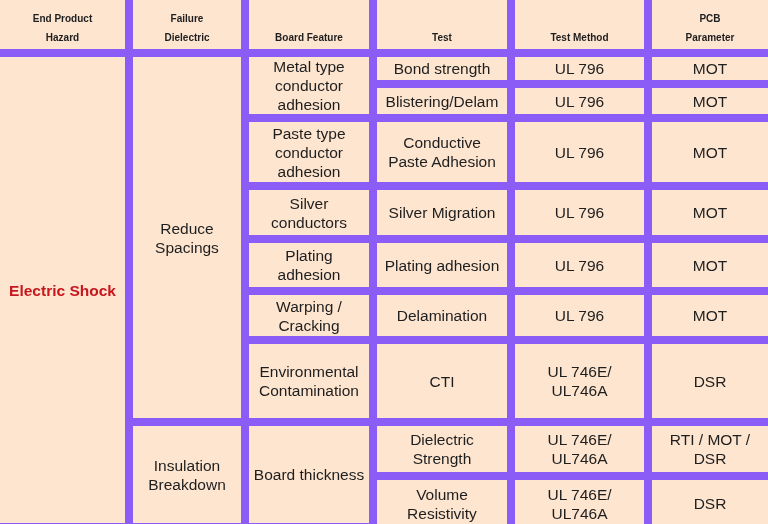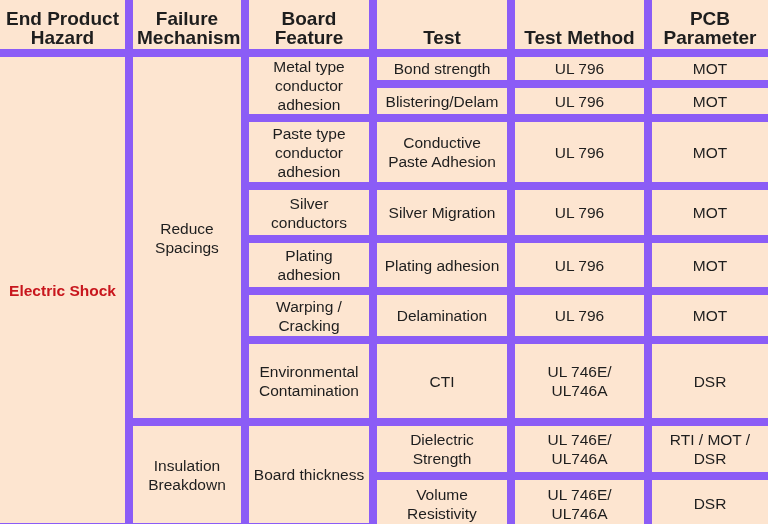--- a/index.html
+++ b/index.html
@@ -20,21 +20,21 @@
       background: #fde5d0;
     }
     th, td {
       border: 8px solid #8b5cf6;
       text-align: center;
       vertical-align: middle;
       padding: 0 4px;
       line-height: 19px;
     }
     th {
-      font-size: 19px;
+      font-size: 10px;
       font-weight: bold;
       vertical-align: bottom;
       padding-bottom: 2px;
       border-top: none;
       border-bottom: 2px solid #1a1a1a;
     }
     td {
       font-size: 15.5px;
     }
     tr td:first-child, tr th:first-child { border-left: none; }
@@ -67,21 +67,21 @@
     <col style="width:128px">
     <col style="width:138px">
     <col style="width:137px">
     <col style="width:120px">
   </colgroup>
   <thead>
     <tr class="header-row">
       <th class="ml">End Product
 Hazard</th>
       <th class="ml">Failure
-Mechanism</th>
+Dielectric</th>
       <th class="ml">Board Feature</th>
       <th class="ml">Test</th>
       <th class="ml">Test Method</th>
       <th class="ml">PCB
 Parameter</th>
     </tr>
   </thead>
   <tbody>
     <tr class="r1">
       <td rowspan="9" class="hazard ml">Electric Shock</td>

